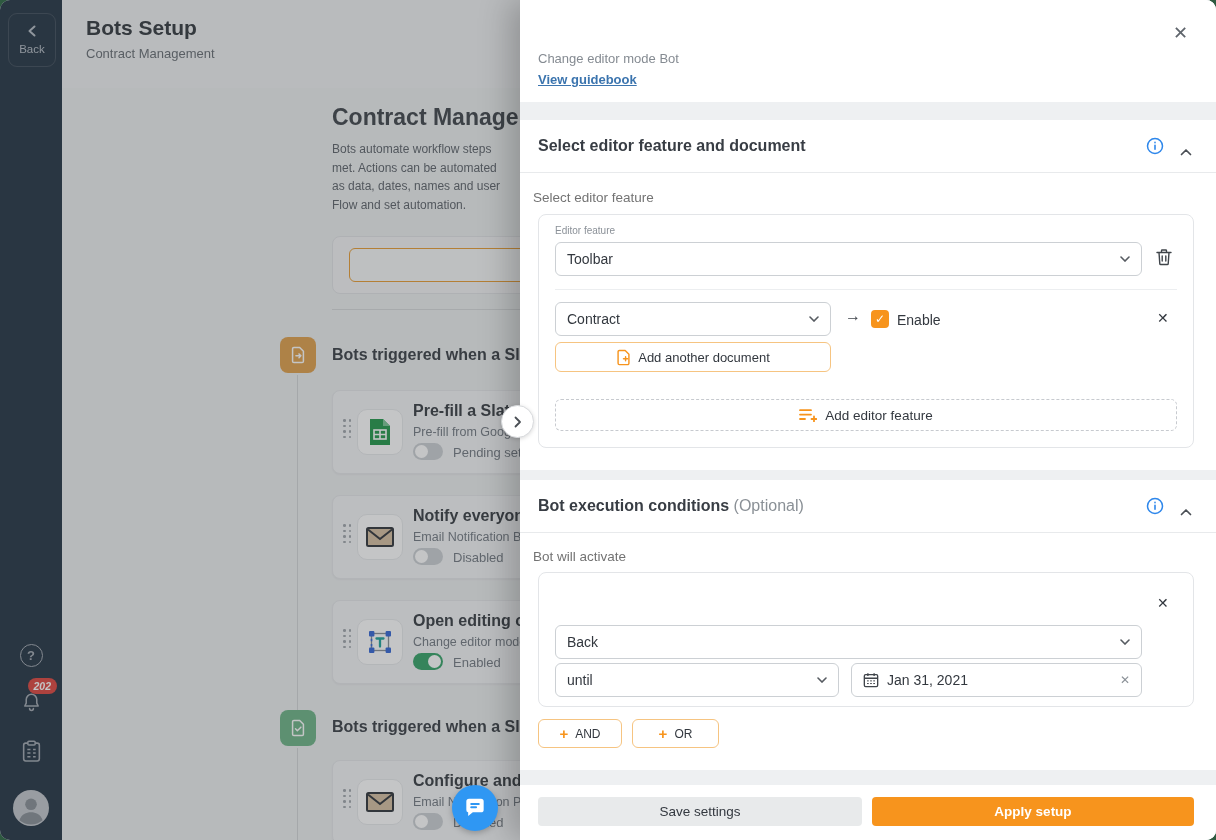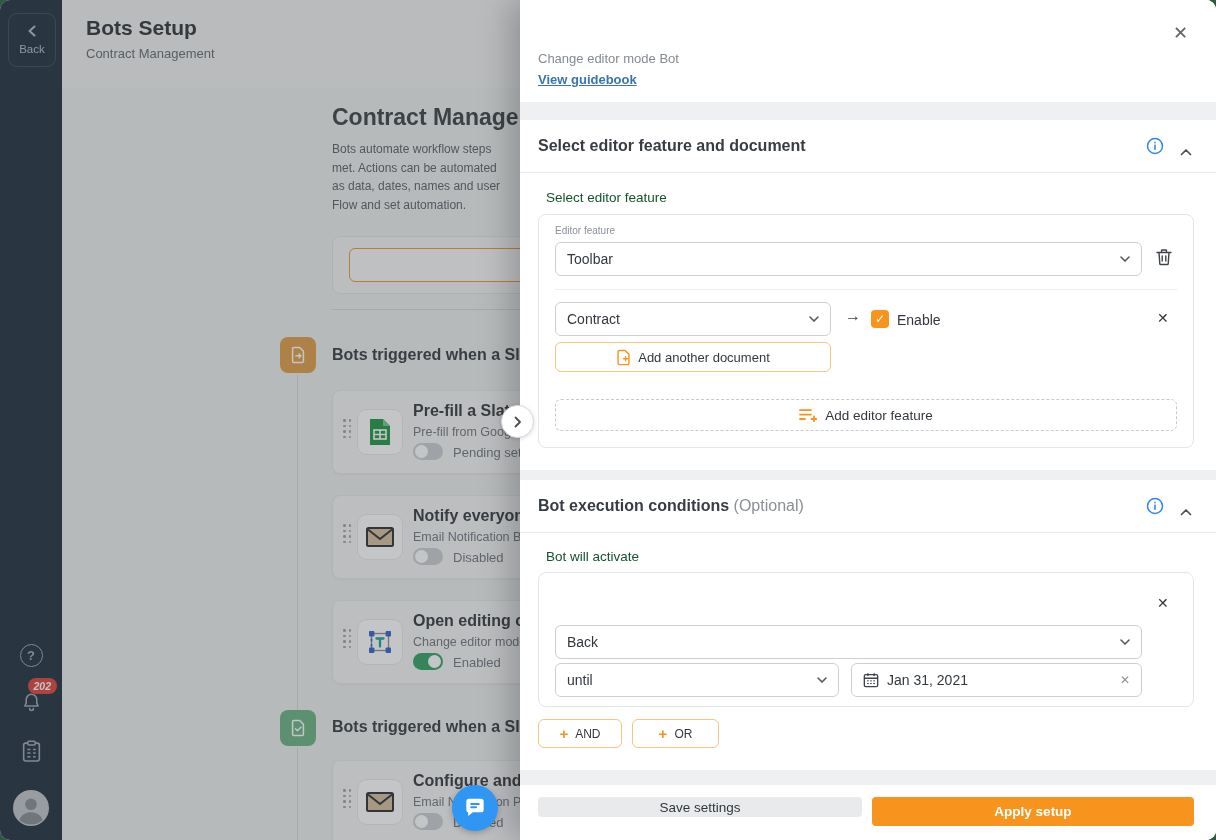--- a/index.html
+++ b/index.html
@@ -49,37 +49,37 @@
   .dw-title{position:absolute;left:18px;top:20px;font-size:19px;font-weight:bold;color:#33383f;}
   .dw-sub{position:absolute;left:18px;top:51px;font-size:13px;color:#858b92;}
   .dw-link{position:absolute;left:18px;top:72px;font-size:13px;font-weight:600;color:#3b74ae;text-decoration:underline;cursor:pointer;}
   .dw-close{position:absolute;right:28px;top:22px;font-size:18px;color:#5f656c;cursor:pointer;}
   .section{position:absolute;left:0;width:696px;background:#fff;}
   .sec-head{position:absolute;left:0;top:0;width:696px;height:52px;border-bottom:1px solid #e8eaec;}
   .sec-title{position:absolute;left:18px;top:17px;font-size:16px;font-weight:bold;color:#383d44;}
   .sec-title .opt{font-weight:normal;color:#8a9096;}
   .info-ic{position:absolute;right:52px;top:17px;cursor:pointer;}
   .sec-chev{position:absolute;right:24px;top:22px;cursor:pointer;}
-  .fld-label{position:absolute;left:26px;font-size:13.5px;color:#14532d;text-align:center;}
+  .fld-label{position:absolute;left:13px;font-size:13.5px;color:#737373;text-align:center;}
   .card{position:absolute;left:18px;width:654px;background:#fff;border:1px solid #e3e5e8;border-radius:8px;}
   .mini-label{position:absolute;font-size:10px;color:#8b9198;}
   .select{position:absolute;height:34px;border:1px solid #ccd0d4;border-radius:6px;background:#fff;
     display:flex;align-items:center;justify-content:space-between;padding:0 11px;font-size:14px;color:#33383f;cursor:pointer;box-sizing:border-box;}
   .select .val{display:flex;align-items:center;gap:8px;white-space:nowrap;}
   .divider2{position:absolute;left:16px;width:622px;height:1px;background:#eceef0;}
   .checkbox{position:absolute;width:18px;height:18px;background:#f7941d;border-radius:4px;color:#fff;font-size:12px;
     display:flex;align-items:center;justify-content:center;cursor:pointer;}
   .x-btn{position:absolute;font-size:14px;color:#33383f;cursor:pointer;}
   .btn-outline{position:absolute;border:1px solid #f6c481;border-radius:6px;background:#fff;display:flex;align-items:center;
     justify-content:center;gap:7px;font-size:13px;color:#33383f;cursor:pointer;box-sizing:border-box;}
   .btn-dashed{position:absolute;border:1px dashed #c7cacf;border-radius:6px;background:#fff;display:flex;align-items:center;
     justify-content:center;gap:8px;font-size:13.5px;color:#33383f;cursor:pointer;box-sizing:border-box;}
   .plus{color:#f7941d;font-size:15px;font-weight:bold;}
   .dw-footer{position:absolute;left:0;top:785px;width:696px;height:55px;background:#fff;}
-  .btn-save{position:absolute;left:18px;top:12px;width:324px;height:20px;background:#e8eaeb;border:none;border-radius:4px;
+  .btn-save{position:absolute;left:18px;top:12px;width:324px;height:29px;background:#e8eaeb;border:none;border-radius:4px;
     font-size:13.5px;color:#33383f;cursor:pointer;font-family:inherit;}
   .btn-apply{position:absolute;left:352px;top:12px;width:322px;height:29px;background:#f7941d;border:none;border-radius:4px;
     font-size:13.5px;font-weight:600;color:#fff;cursor:pointer;font-family:inherit;}
 
   .collapse-fab{position:absolute;left:501px;top:405px;width:31px;height:31px;border-radius:50%;background:#fff;
     border:1px solid #d8dadd;box-shadow:0 1px 4px rgba(0,0,0,.15);display:flex;align-items:center;justify-content:center;z-index:7;cursor:pointer;}
   .chat-fab{position:absolute;left:452px;top:785px;width:46px;height:46px;border-radius:50%;background:#2f97f3;
     display:flex;align-items:center;justify-content:center;z-index:7;box-shadow:0 2px 6px rgba(0,0,0,.25);cursor:pointer;}
 </style>
 </head>

